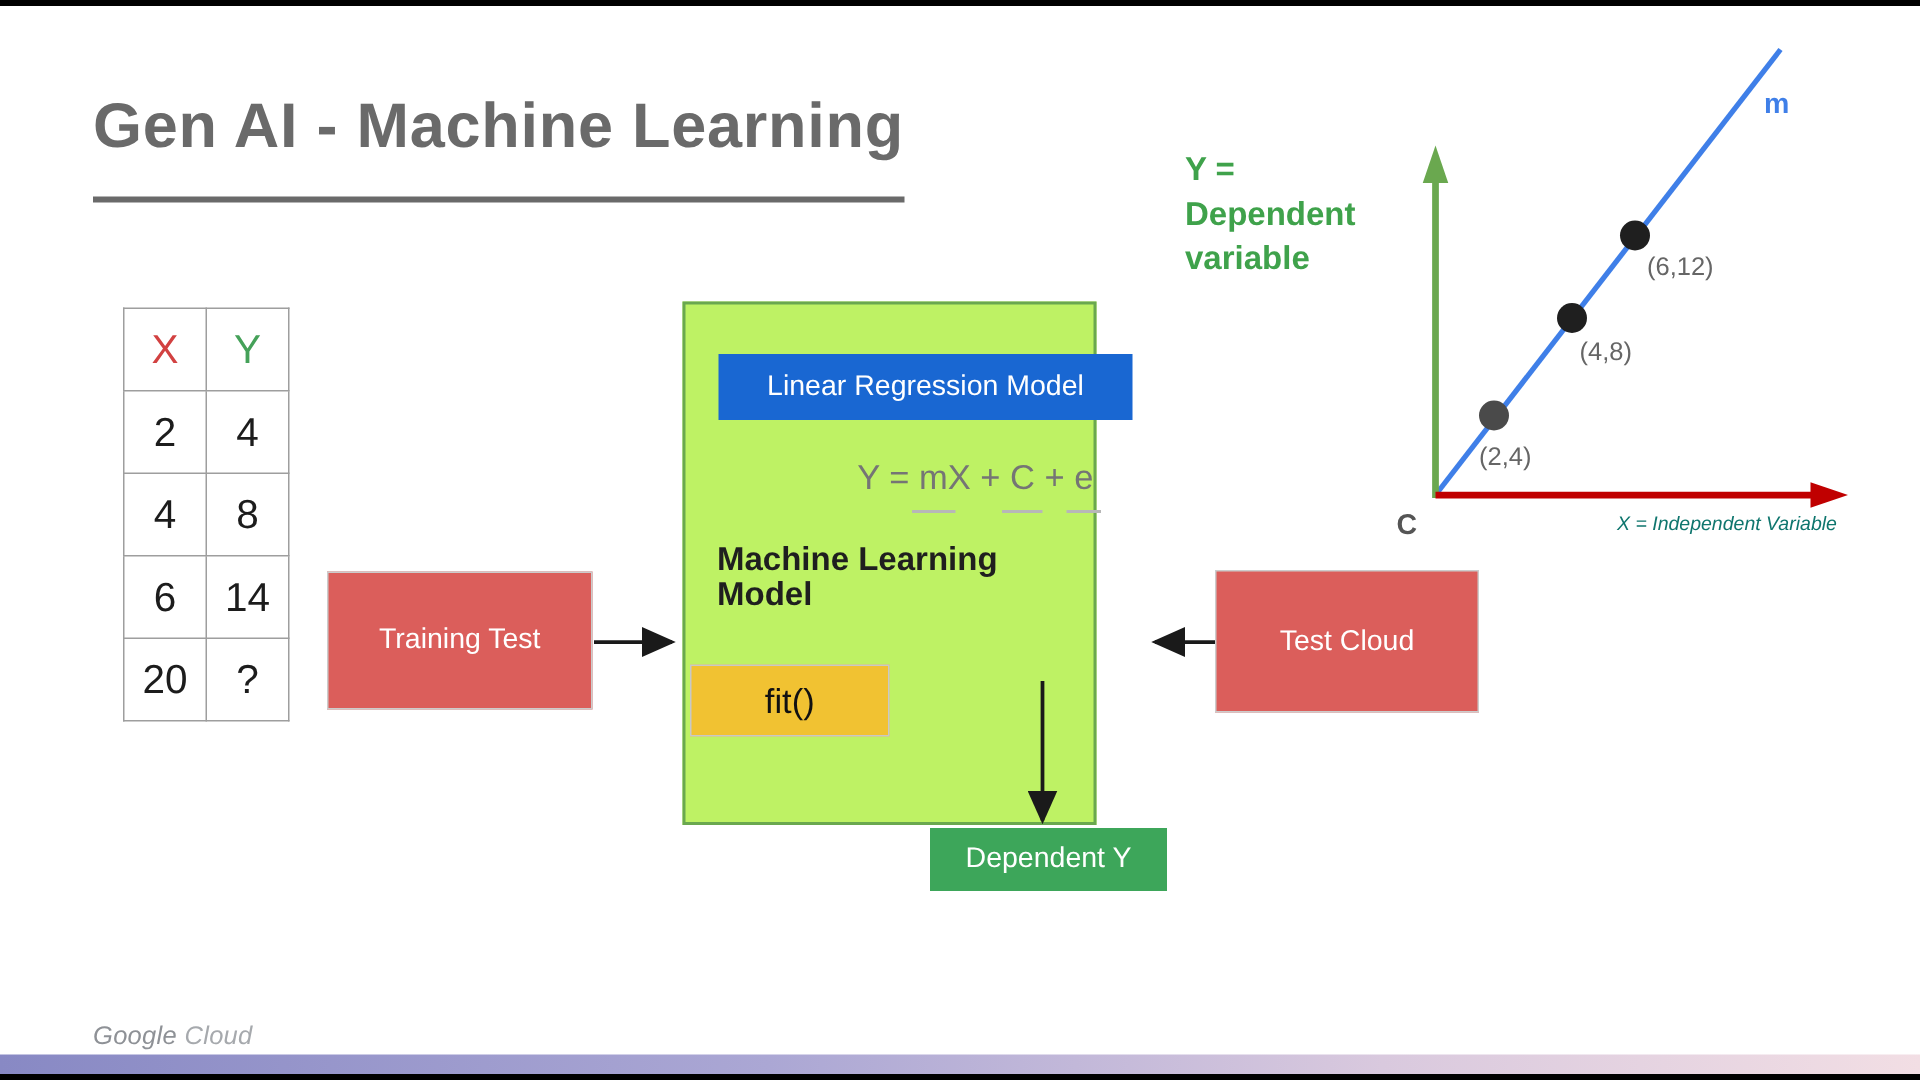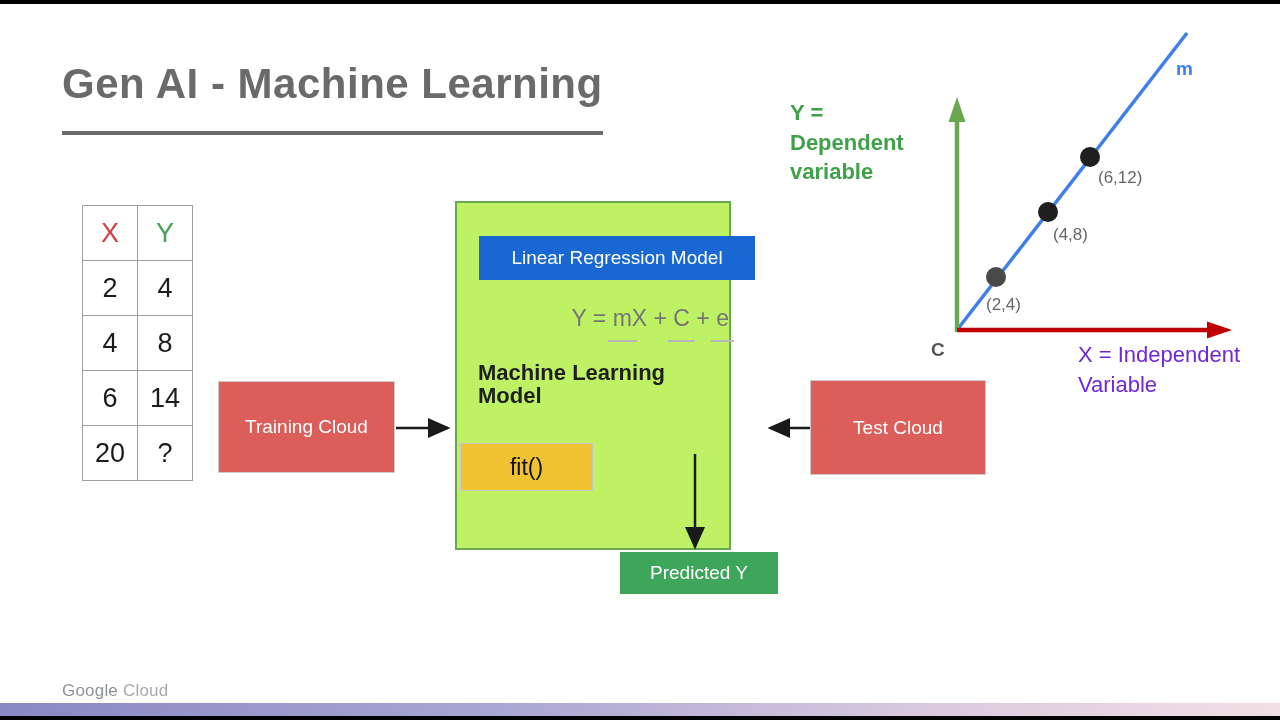--- a/index.html
+++ b/index.html
@@ -93,27 +93,27 @@
   
   .arrow-overlay { position:absolute; left:0; top:0; width:1280px; height:720px; pointer-events:none; }
   .graph-svg { position:absolute; left:780px; top:25px; }
 
   .y-axis-label {
     position:absolute; left:790px; top:98px; width:150px;
     color:#3fa24b; font-size:22px; font-weight:bold; line-height:1.35;
   }
   .x-axis-label {
     position:absolute; left:1078px; top:340px; width:165px;
-    color:#6d28d9; font-size:22px; line-height:1.35;
+    color:#0f766e; font-size:13px; line-height:1.35;font-style:italic;
   }
 
   
   .brand {
     position:absolute; left:62px; top:681px;
-    font-size:17px; letter-spacing:0.2px;
+    font-size:17px; letter-spacing:0.2px;font-style:italic;
   }
   .brand .g { color:#8e9196; }
   .brand .c { color:#a6a9ad; }
 </style>
 </head>
 <body>
 
 <div class="letterbox-top"></div>
 
 <h1 class="page-title">Gen AI - Machine Learning</h1>
@@ -136,31 +136,31 @@
       <td>6</td>
       <td>14</td>
     </tr>
     <tr>
       <td>20</td>
       <td>?</td>
     </tr>
   </tbody>
 </table>
 
-<div class="data-box training-box">Training Cloud</div>
+<div class="data-box training-box">Training Test</div>
 <div class="data-box test-box">Test Cloud</div>
 
 <div class="model-container">
   <div class="lr-header">Linear Regression Model</div>
   <div class="formula"><span>Y = </span><span class="ul">m</span><span>X</span><span> + </span><span class="ul">C</span><span> + </span><span class="ul">e</span></div>
   <div class="ml-label">Machine Learning Model</div>
   <div class="fn-box fit-box">fit()</div>
 </div>
 
-<div class="predicted-box">Predicted Y</div>
+<div class="predicted-box">Dependent Y</div>
 
 <svg class="arrow-overlay" width="1280" height="720" viewBox="0 0 1280 720">
   <defs>
     <marker id="arrowhead" markerWidth="9" markerHeight="8" refX="8" refY="4" orient="auto">
       <polygon points="0,0 9,4 0,8" fill="#1a1a1a"></polygon>
     </marker>
   </defs>
   <line x1="396" y1="428" x2="448" y2="428" stroke="#1a1a1a" stroke-width="2.5" marker-end="url(#arrowhead)"></line>
   <line x1="810" y1="428" x2="770" y2="428" stroke="#1a1a1a" stroke-width="2.5" marker-end="url(#arrowhead)"></line>
   <line x1="695" y1="454" x2="695" y2="547" stroke="#1a1a1a" stroke-width="2.5" marker-end="url(#arrowhead)"></line>

